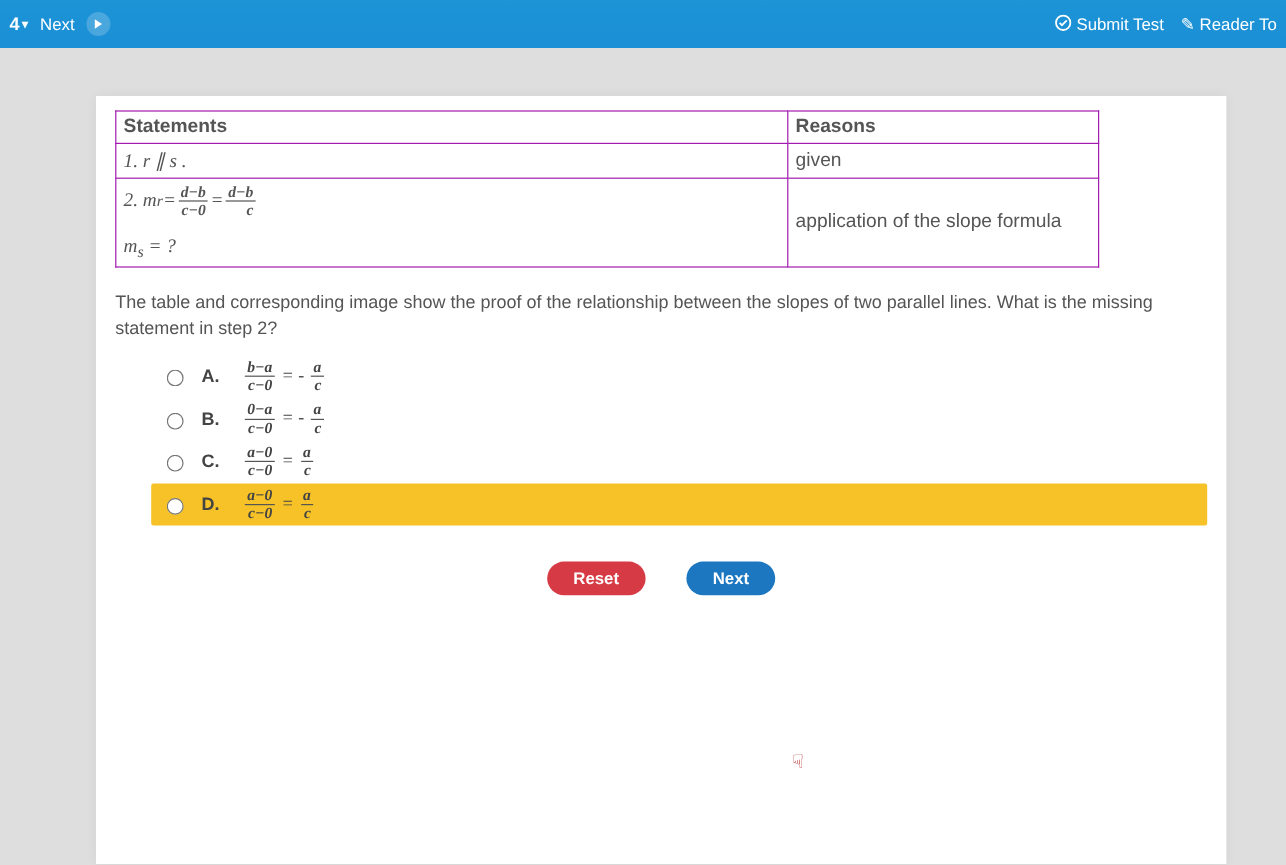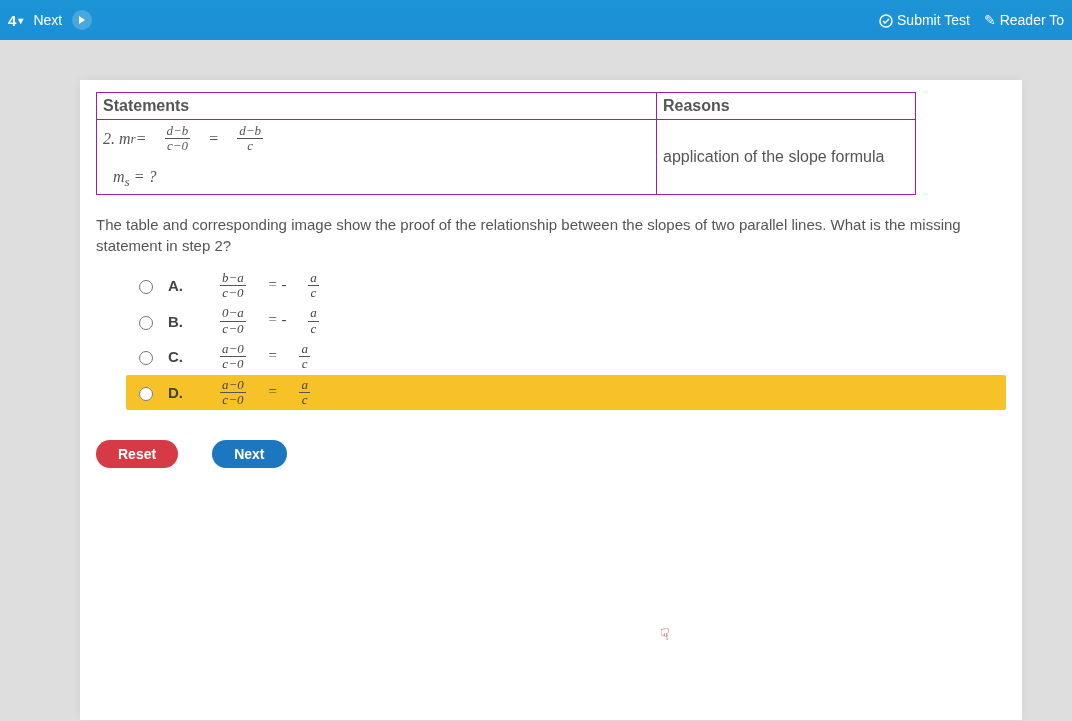--- a/index.html
+++ b/index.html
@@ -27,21 +27,21 @@
   }
   .topbar .nav-next { font-weight: 500; }
   .arrow-circle {
     width: 20px; height:20px; border-radius:50%;
     background:#fff3; display:inline-flex; align-items:center; justify-content:center;
     font-size: 13px;
   }
   .topbar .title { font-weight:400; font-size:17px; margin-left: 8px; }
   .topbar .spacer { flex:1; }
   .topbar .right-btns { display:flex; gap:14px; align-items:center; font-size:14px; }
-  .right-btn { display:flex; gap:4px; align-items:flex-end; }
+  .right-btn { display:flex; gap:4px; align-items:flex-start; }
   .check-icon { width:14px; height:14px; display:inline-block; }
 
   .page {
     background: #fff;
     margin: 40px 50px 0 80px;
     padding: 12px 16px 60px 16px;
     min-height: 640px;
     position: relative;
     box-shadow: 0 0 10px rgba(0,0,0,.05);
   }
@@ -56,22 +56,23 @@
     text-align: left;
     vertical-align: middle;
     color: #555;
   }
   table.proof th {
     font-weight: bold;
     background: #fff;
   }
   .row-tall td { height: 60px; vertical-align:middle; }
   .frac {
-    display:inline-block; text-align:center; vertical-align:middle; font-size:13px;
-    margin: 0 18px;
+    display:inline-block; text-align:right; vertical-align:middle; font-size:13px;
+    margin: 0 2px;
+    font-weight: bold;
   }
   .frac .num { display:block; border-bottom: 1px solid #555; padding: 0 2px; line-height:1.1; }
   .frac .den { display:block; padding: 0 2px; line-height:1.1; }
   .math { font-style: italic; font-family: 'Times New Roman', serif; }
 
   .caption {
     font-size: 15px;
     color: #555;
     margin-top: 19px;
     line-height: 1.4;
@@ -90,21 +91,21 @@
   .option-row input[type=radio] {
     width:14px; height:14px;
   }
   .opt-letter { font-weight:bold; width: 22px; }
   .option-row.highlight {
     background: #f6c227;
     width: 100%;
   }
 
   .actions {
-    display:flex; justify-content:flex-start; gap:34px;
+    display:flex; justify-content:center; gap:34px;
     margin-top: 30px;
   }
   .btn {
     padding: 6px 22px;
     border-radius: 18px;
     border: none;
     color: #fff;
     font-size: 14px;
     font-weight: bold;
     cursor: pointer;
@@ -154,38 +155,42 @@
 
 <div class="page">
 
   <table class="proof">
     <tbody>
         <tr>
       <th style="width:560px;">Statements</th>
       <th>Reasons</th>
     </tr>
 
+    <tr>
+      <td><span class="math">1. r ∥ s .</span></td>
+      <td>given</td>
+    </tr>
 
     <tr class="row-tall">
       <td>
         <div class="math" style="display:flex;align-items:center;">
           <span>2. m</span>
               <sub>r</sub>
           <span> = </span>
           <span class="frac">
                 <span class="num">d−b</span>
                 <span class="den">c−0</span>
               </span>
           <span> = </span>
           <span class="frac">
                 <span class="num">d−b</span>
                 <span class="den">c</span>
               </span>
         </div>
-        <div class="math" style="margin-top:14px;margin-left:10px;">
+        <div class="math" style="margin-top:14px;">
           <span>m</span><sub>s</sub><span> = ?</span>
         </div>
       </td>
       <td>application of the slope formula</td>
     </tr>
 
 
 
 
 

